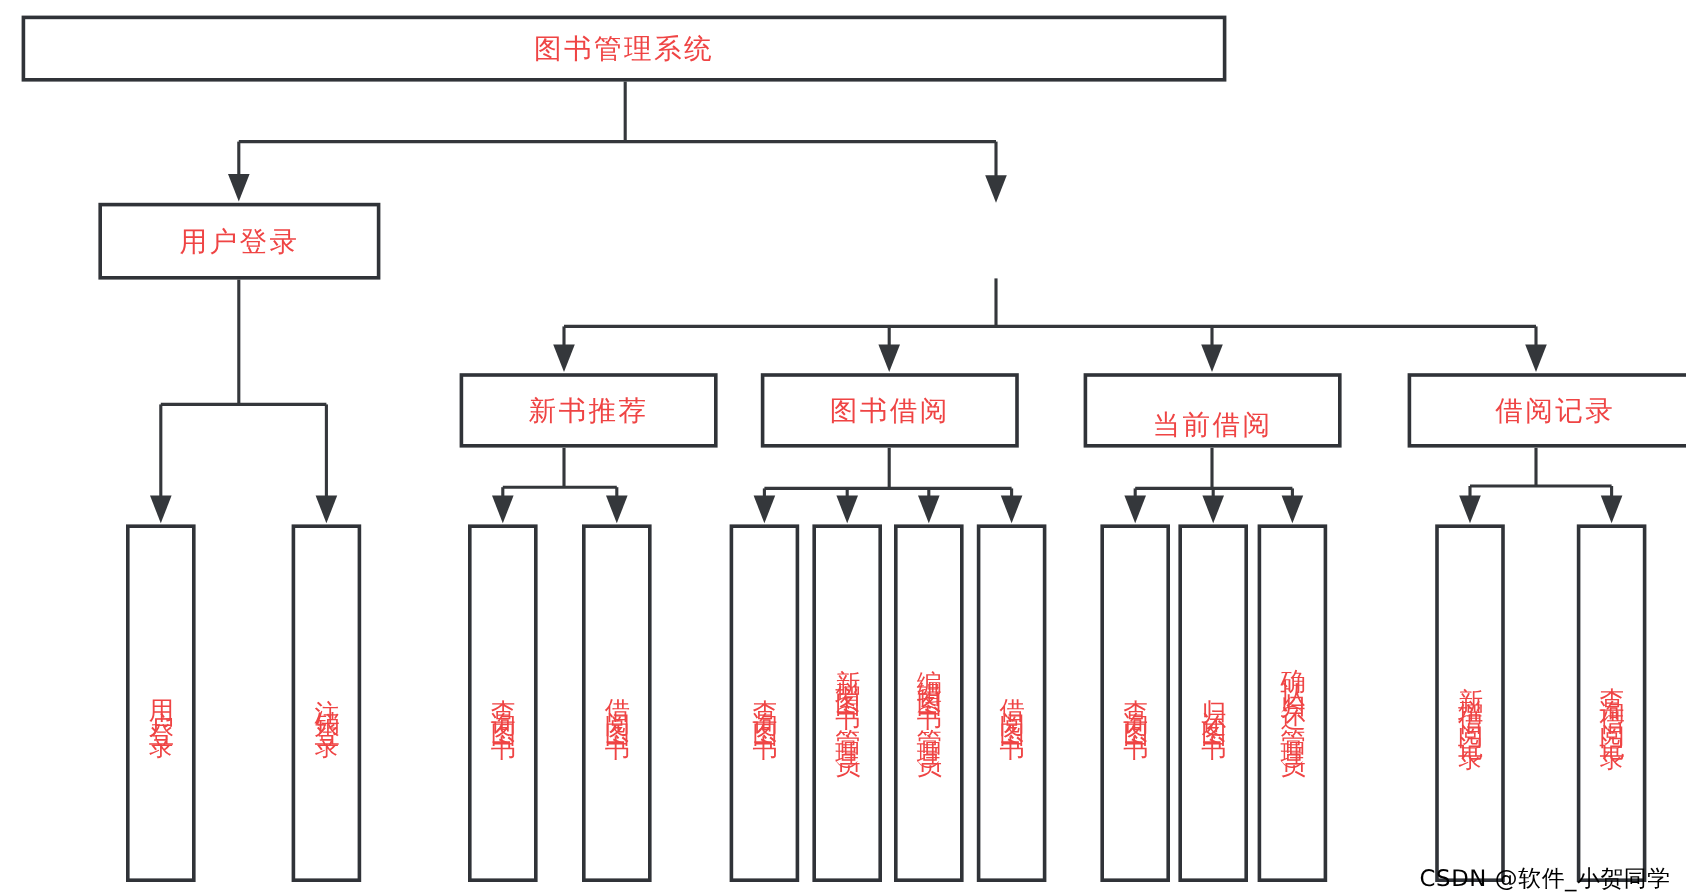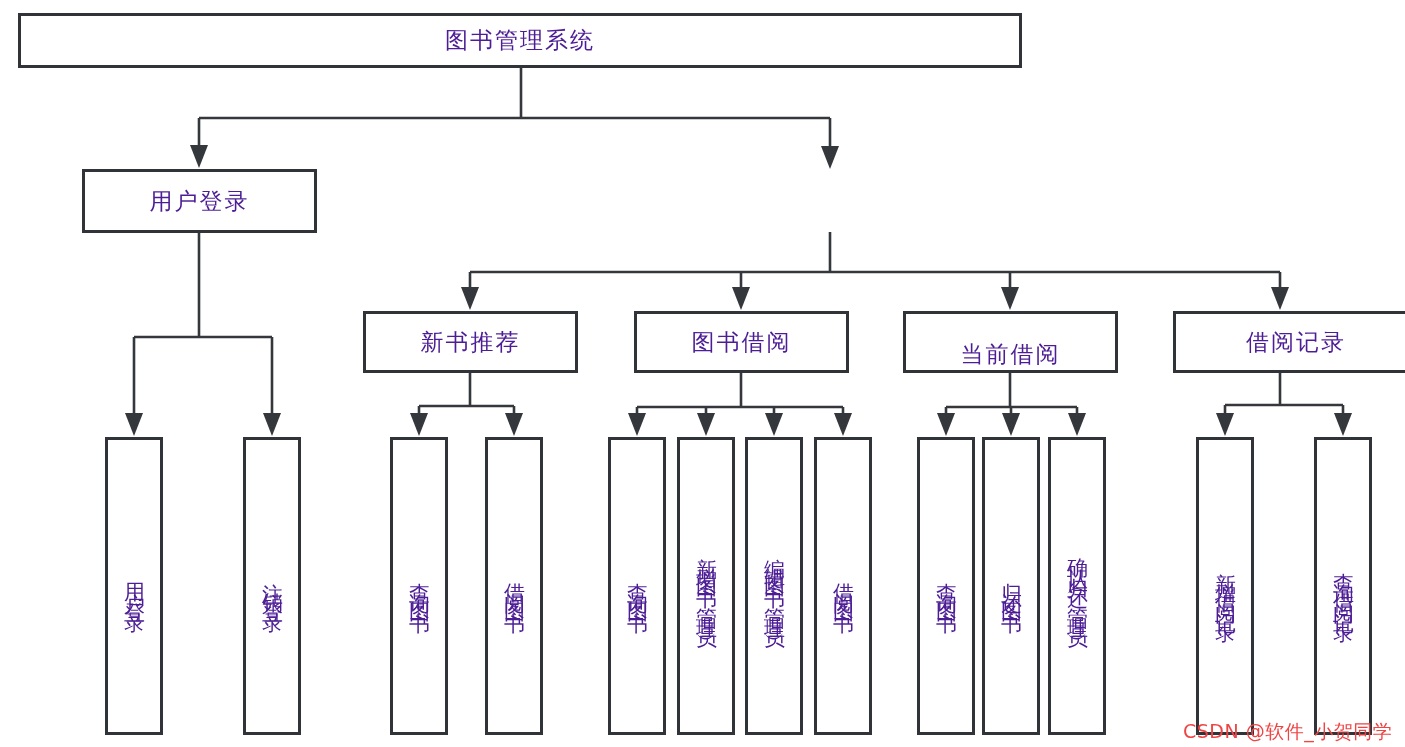--- a/index.html
+++ b/index.html
@@ -36,42 +36,42 @@
     position: absolute;
     box-sizing: border-box;
     background: #ffffff;
     border: 3px solid #303338;
     display: flex;
     align-items: center;
     justify-content: center;
     z-index: 1;
   }
   .node .lbl {
-    color: #4c1d95;
+    color: #ef4444;
     white-space: nowrap;
   }
   .node.h .lbl {
     font-size: 23px;
     letter-spacing: 2px;
   }
   .node.v .lbl {
     writing-mode: vertical-rl;
     text-orientation: mixed;
     font-size: 21px;
     letter-spacing: 10px;
     white-space: normal;
     line-height: 1;
   }
   .watermark {
     position: absolute;
     left: 1183px;
     top: 719px;
     z-index: 2;
     font-size: 19px;
-    color: #ef4444;
+    color: #000000;
     letter-spacing: 0.5px;
     white-space: nowrap;
   }
 </style>
 </head>
 <body>
 
 <div class="stage">
 
   <svg class="connectors" viewBox="0 0 1405 747" xmlns="http://www.w3.org/2000/svg" aria-hidden="true">
@@ -137,21 +137,21 @@
   </svg>
 
   <div class="node h" style="left:18px; top:13px; width:1004px; height:55px;">
     <span class="lbl">图书管理系统</span>
   </div>
 
   <div class="node h" style="left:82px; top:169px; width:235px; height:64px;">
     <span class="lbl">用户登录</span>
   </div>
 
-  <div class="node h" style="left:363px; top:311px; width:215px; height:62px;">
+  <div class="node h" style="left:383px; top:311px; width:215px; height:62px;">
     <span class="lbl">新书推荐</span>
   </div>
   <div class="node h" style="left:634px; top:311px; width:215px; height:62px;">
     <span class="lbl">图书借阅</span>
   </div>
   <div class="node h" style="left:903px; top:311px; width:215px; height:62px;align-items:flex-end;">
     <span class="lbl">当前借阅</span>
   </div>
   <div class="node h" style="left:1173px; top:311px; width:246px; height:62px;">
     <span class="lbl">借阅记录</span>

